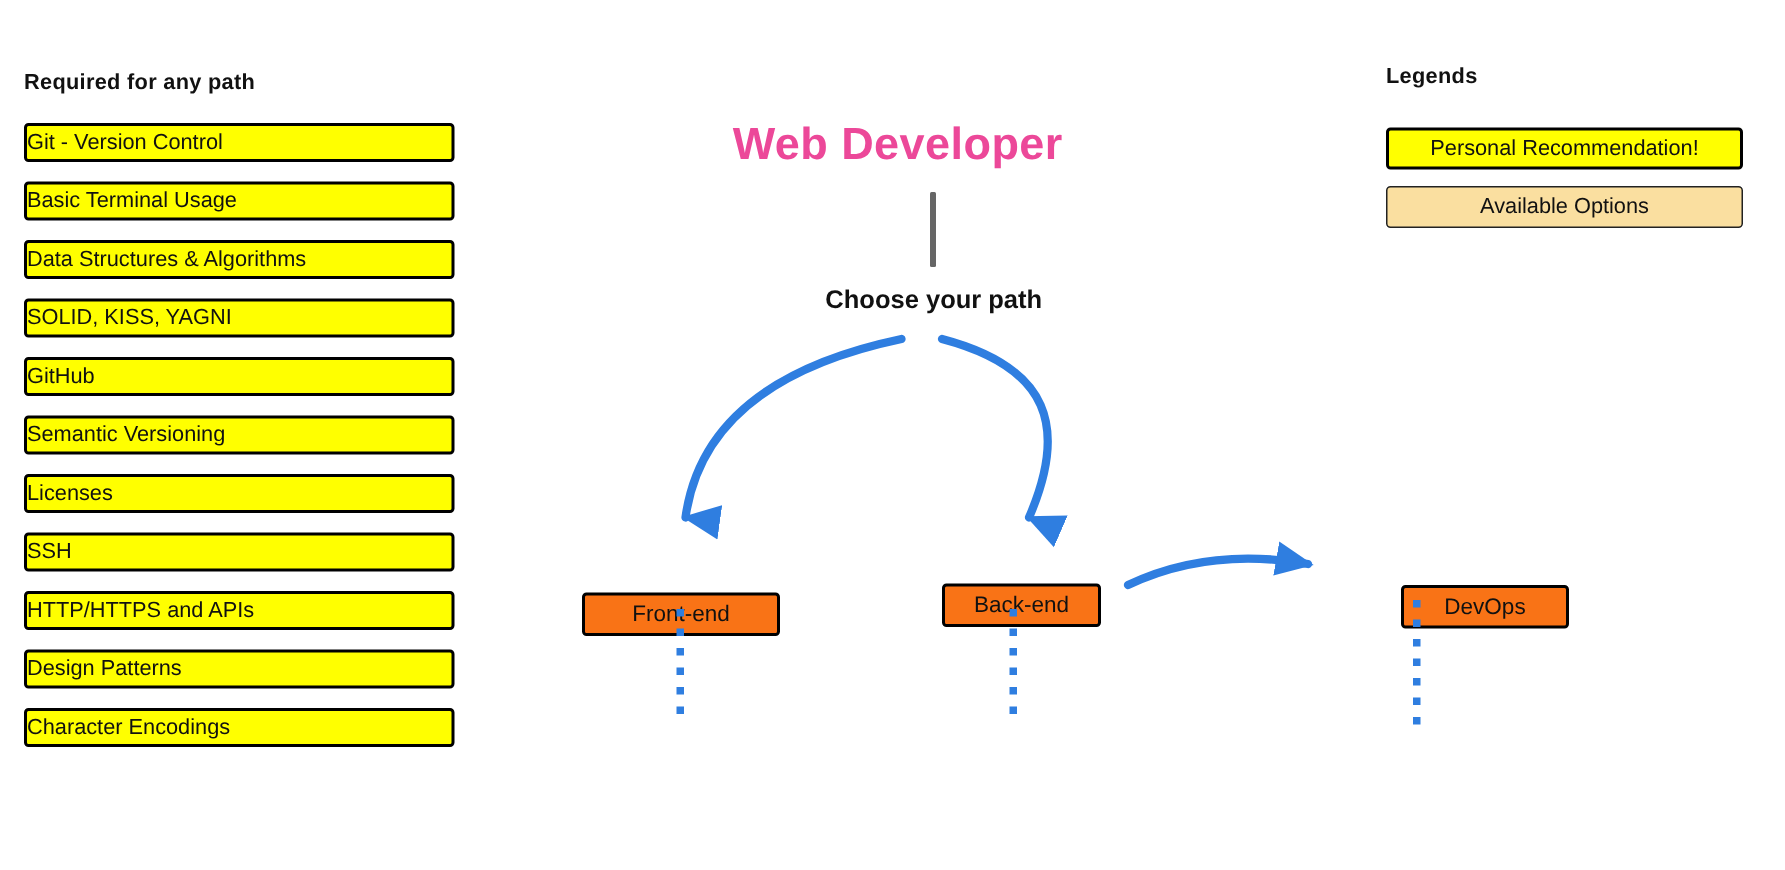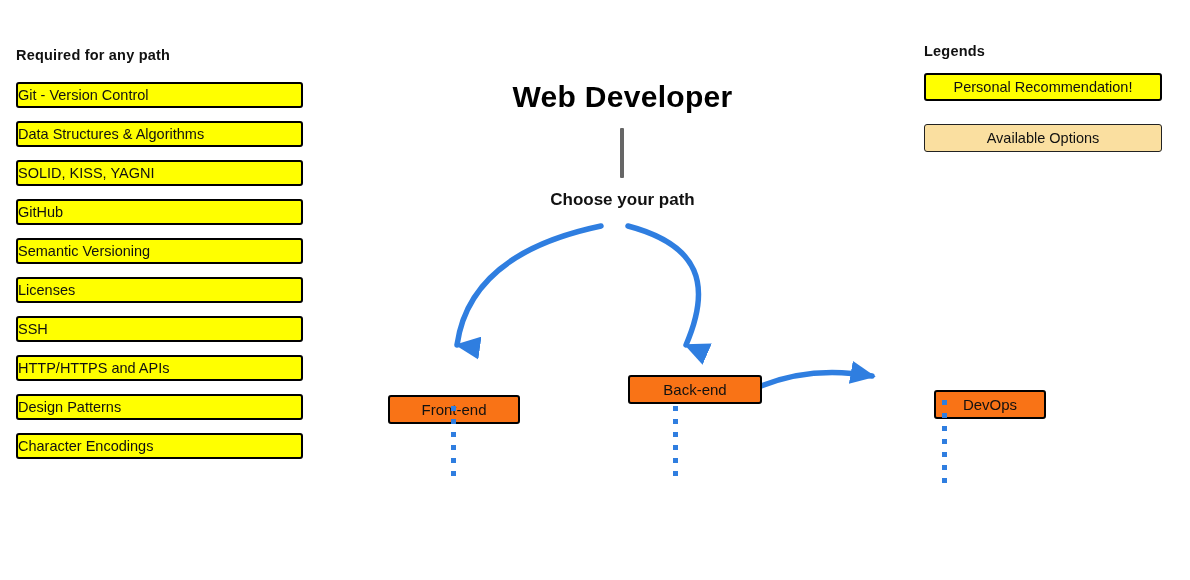--- a/index.html
+++ b/index.html
@@ -24,28 +24,28 @@
     letter-spacing: 0.2px;
     color: #111111;
     white-space: nowrap;
   }
   #required-heading { left: 16px; top: 47px; }
   #legends-heading  { left: 924px; top: 43px; }
 
   
   #main-title {
     position: absolute;
-    left: 440px;
+    left: 416px;
     top: 80px;
     width: 365px;
     text-align: center;
     font-size: 30px;
     font-weight: bold;
     letter-spacing: 0.3px;
-    color: #000000;
+    color: #ec4899;
     white-space: nowrap;
   }
 
   
   #title-stem {
     position: absolute;
     left: 620px;
     top: 128px;
     width: 4px;
     height: 50px;
@@ -103,21 +103,21 @@
     justify-content: center;
     border-radius: 3px;
   }
   .legend-box span {
     font-size: 14.5px;
     line-height: 1;
     color: #111111;
     white-space: nowrap;
   }
   #legend-recommend {
-    top: 73px;
+    top: 85px;
     background: #ffff00;
     border: 2.5px solid #000000;
   }
   #legend-available {
     top: 124px;
     background: #fadfa0;
     border: 1.6px solid #222222;
   }
 
   
@@ -133,21 +133,21 @@
     justify-content: center;
     margin-top: 28px;
   }
   .path-node span {
     font-size: 15px;
     line-height: 1;
     color: #111111;
     white-space: nowrap;
   }
   #node-frontend { left: 388px; top: 367px; width: 132px; }
-  #node-backend  { left: 628px; top: 347px; width: 134px; }
+  #node-backend  { left: 628px; top: 361px; width: 106px; }
   #node-devops   { left: 934px; top: 362px; width: 112px; }
 
   
   .dot-column {
     position: absolute;
     display: flex;
     flex-direction: column;
     align-items: center;
   }
   .dot-column i {
@@ -180,20 +180,23 @@
 
 <div id="main-title">Web Developer</div>
 
 <div id="title-stem"></div>
 
 <div id="choose-path-label">Choose your path</div>
 
 <div id="required-list">
   <div class="req-item">
     <span>Git - Version Control</span>
+  </div>
+  <div class="req-item">
+    <span>Basic Terminal Usage</span>
   </div>
   <div class="req-item">
     <span>Data Structures &amp; Algorithms</span>
   </div>
   <div class="req-item">
     <span>SOLID, KISS, YAGNI</span>
   </div>
   <div class="req-item">
     <span>GitHub</span>
   </div>

